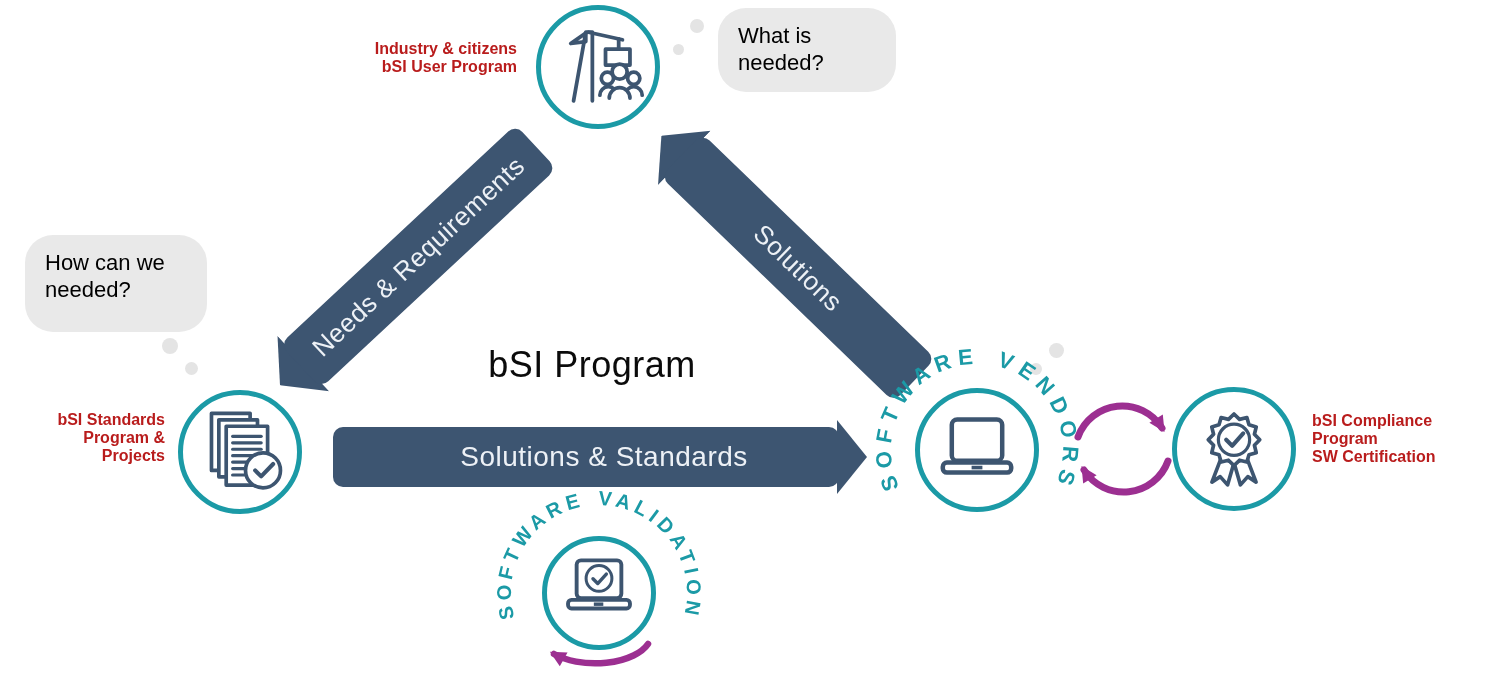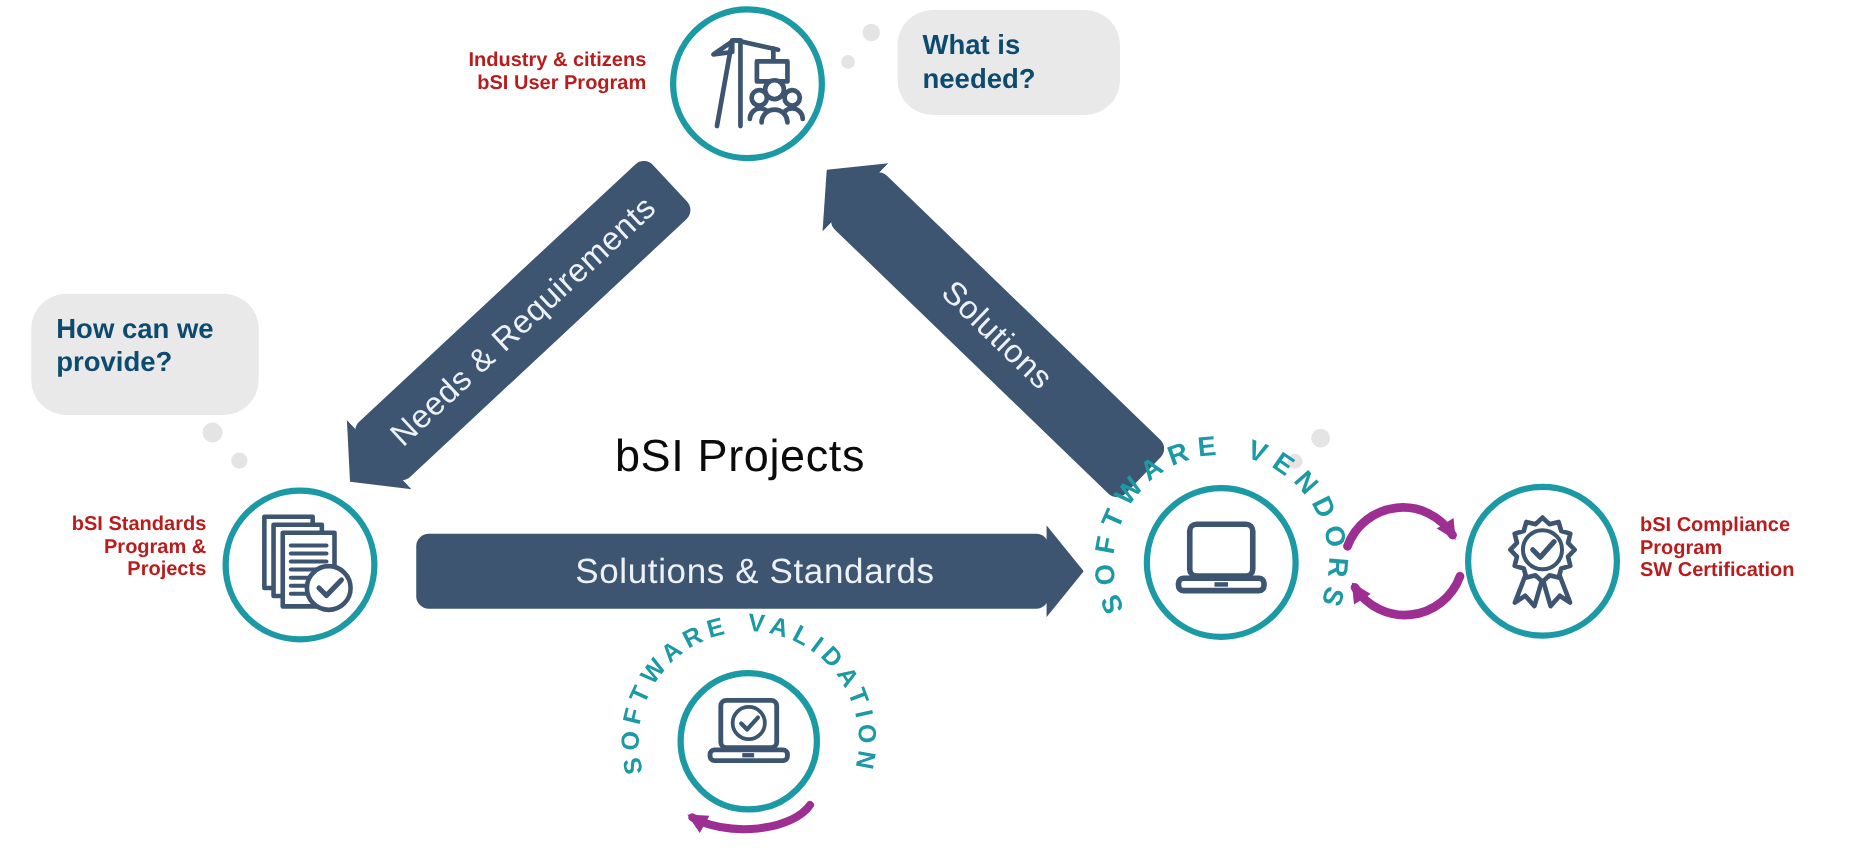--- a/index.html
+++ b/index.html
@@ -25,21 +25,21 @@
 
   
   .title{
     position:absolute;left:442px;top:344px;width:300px;text-align:center;
     font-size:36px;color:#0b0b0b;font-weight:400;letter-spacing:.5px;
   }
 
   
   .bubble{
     position:absolute;background:#e9e9e9;border-radius:28px;
-    color:#0c4a6e;font-size:22px;font-weight:700;line-height:1.22;
+    color:#000000;font-size:22px;font-weight:400;line-height:1.22;
     padding:15px 20px;box-sizing:border-box;
   }
   .dot{position:absolute;background:#e4e4e4;border-radius:50%;}
 
   
   .banner{position:absolute;}
   .banner-body{
     position:absolute;top:0;height:60px;background:#3d5571;border-radius:10px;
     display:flex;align-items:center;justify-content:center;
   }
@@ -79,21 +79,21 @@
     </div>
   </div>
 
   <div class="banner horiz">
     <div class="banner-body" style="left:0;width:506px;">
       <span class="banner-label" style="font-size:28px;margin-left:36px;">Solutions &amp; Standards</span>
     </div>
     <div class="banner-tip tip-right" style="left:504px;"></div>
   </div>
 
-  <div class="title">bSI Projects</div>
+  <div class="title">bSI Program</div>
 
   <div class="node-label align-right" style="right:983px;top:40px;width:330px;">Industry &amp; citizens
 bSI User Program</div>
 
   <div class="circle" style="left:536px;top:5px;width:124px;height:124px;">
     <svg width="94" height="94" viewBox="0 0 100 100">
       <g fill="none" stroke="#3d5570" stroke-width="4" stroke-linejoin="round" stroke-linecap="round">
         <path d="M24 86 L37 13 L44 13 L44 86"></path>
         <path d="M37 14 L21 25 L37 23 Z"></path>
         <path d="M40 13 L76 21"></path>
@@ -108,21 +108,21 @@
       </g>
     </svg>
   </div>
 
   <div class="dot" style="left:690px;top:19px;width:14px;height:14px;"></div>
   <div class="dot" style="left:673px;top:44px;width:11px;height:11px;"></div>
   <div class="bubble" style="left:718px;top:8px;width:178px;height:84px;">What is needed?</div>
 
   <div class="dot" style="left:162px;top:338px;width:16px;height:16px;"></div>
   <div class="dot" style="left:185px;top:362px;width:13px;height:13px;"></div>
-  <div class="bubble" style="left:25px;top:235px;width:182px;height:97px;">How can we provide?</div>
+  <div class="bubble" style="left:25px;top:235px;width:182px;height:97px;">How can we needed?</div>
 
   <div class="node-label align-right" style="right:1335px;top:411px;width:160px;">bSI Standards
 Program &amp;
 Projects</div>
 
   <div class="circle" style="left:178px;top:390px;width:124px;height:124px;">
     <svg width="92" height="92" viewBox="0 0 100 100">
       <g fill="none" stroke="#3d5570" stroke-width="4" stroke-linejoin="round" stroke-linecap="round">
         <rect x="19" y="8" width="42" height="62" fill="#fff"></rect>
         <rect x="27" y="15" width="42" height="62" fill="#fff"></rect>

